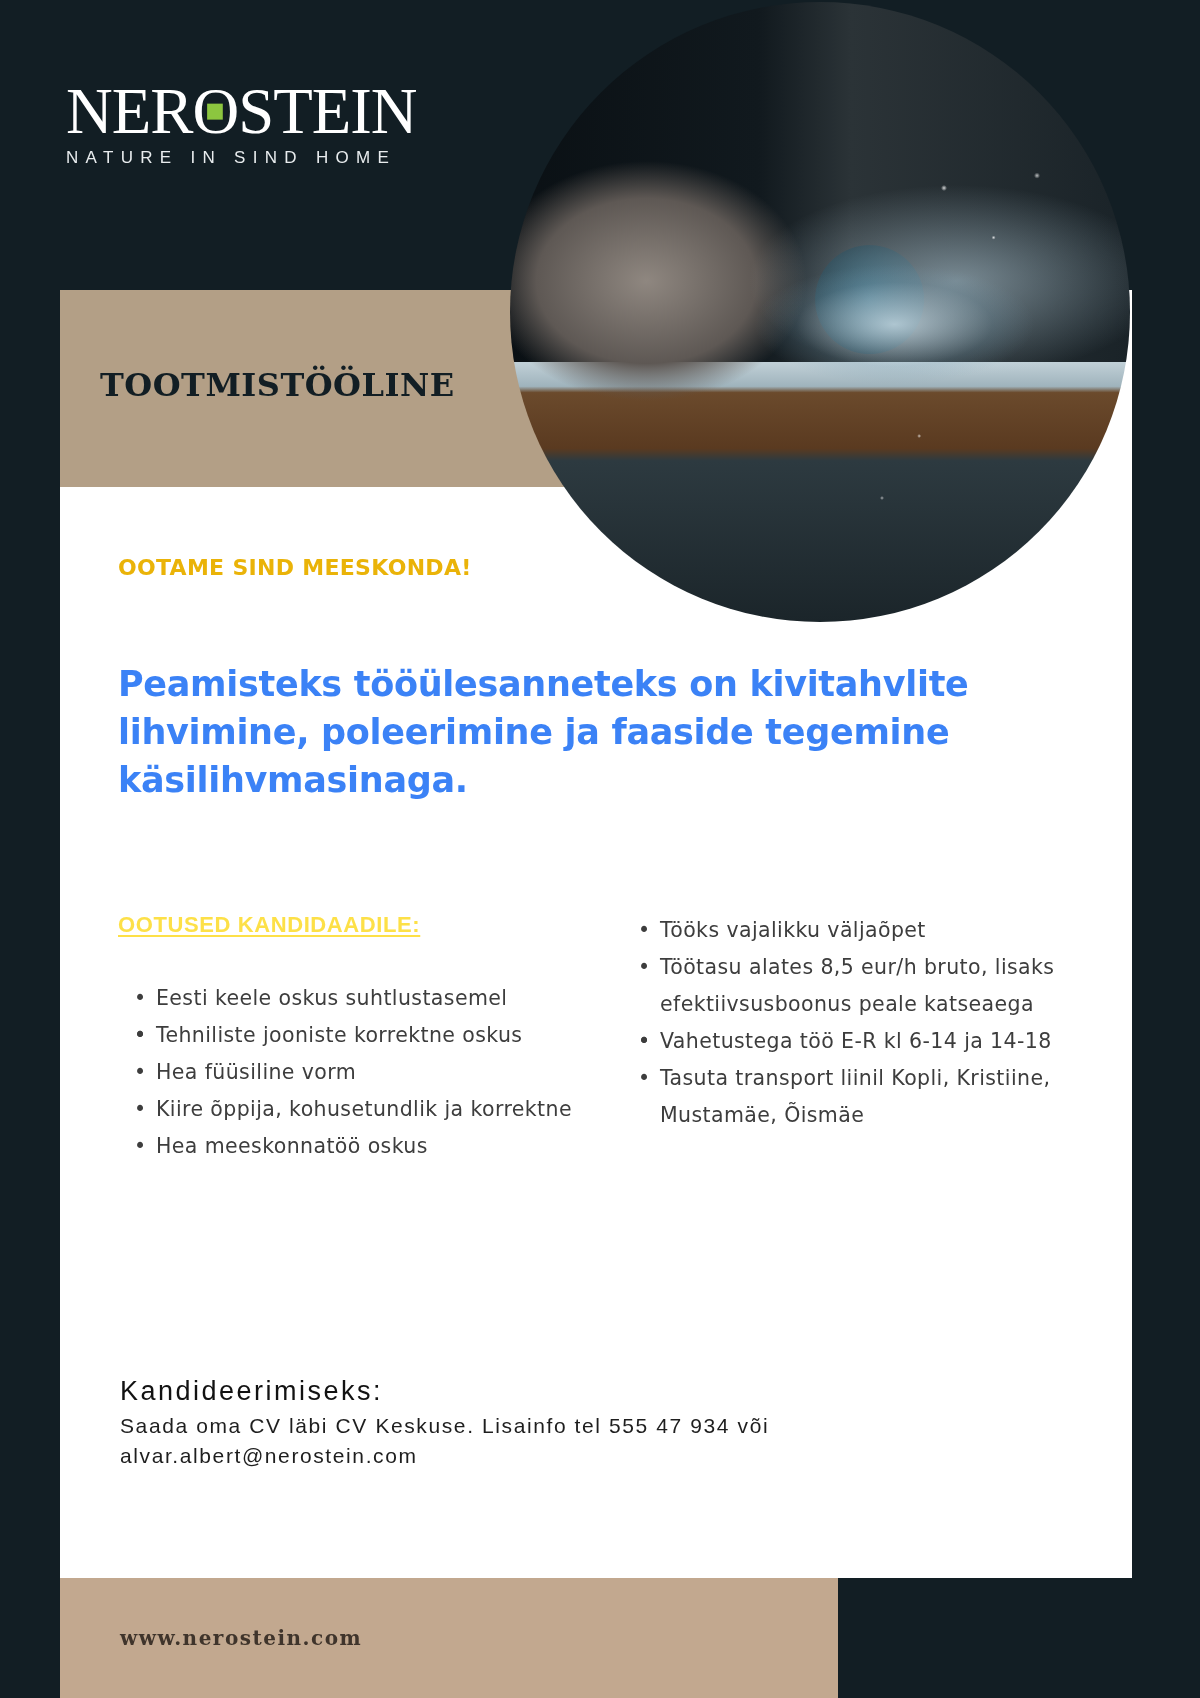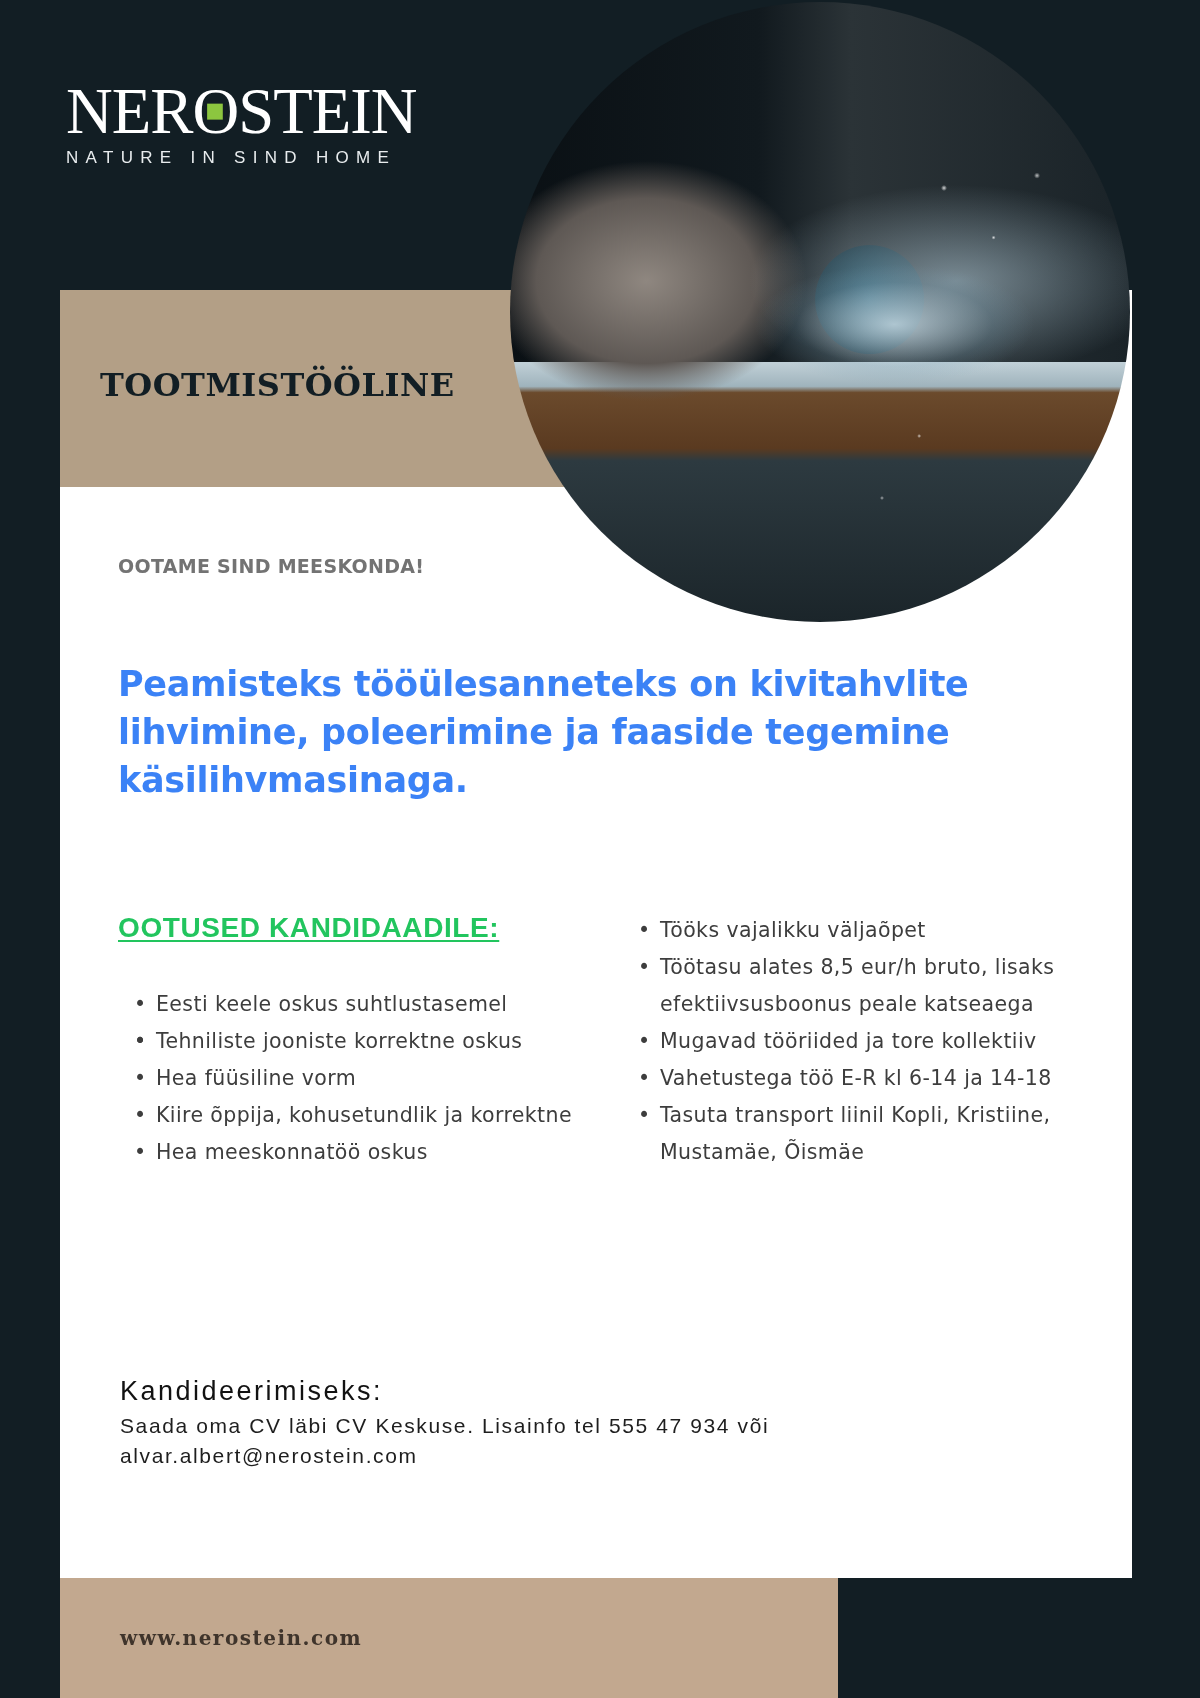--- a/index.html
+++ b/index.html
@@ -66,34 +66,34 @@
       radial-gradient(circle 3px at 70% 30%, rgba(255,255,255,0.8), transparent),
       radial-gradient(circle 2px at 78% 38%, rgba(255,255,255,0.8), transparent),
       radial-gradient(circle 3px at 85% 28%, rgba(255,255,255,0.7), transparent),
       radial-gradient(circle 2px at 66% 70%, rgba(255,255,255,0.7), transparent),
       radial-gradient(circle 2px at 60% 80%, rgba(255,255,255,0.6), transparent);
   }
 
   .subhead {
     position: absolute; left: 118px; top: 555px;
     font-family: "DejaVu Sans", sans-serif; font-weight: bold;
-    font-size: 19px; color: #737373; letter-spacing: 0.3px;
+    font-size: 22px; color: #eab308; letter-spacing: 0.3px;
   }
   .lead {
     position: absolute; left: 118px; top: 660px; width: 880px;
     font-family: "DejaVu Sans", sans-serif; font-weight: bold;
     font-size: 35px; line-height: 48px; color: #3b82f6;
     letter-spacing: -0.3px;
   }
   .col { position: absolute; top: 912px; }
   .col-left { left: 118px; width: 470px; }
   .col-right { left: 638px; width: 470px; }
   .col-head {
     font-family: "Liberation Sans", sans-serif; font-weight: bold;
-    font-size: 28px; letter-spacing: 0.6px; color: #22c55e;
+    font-size: 22px; letter-spacing: 0.6px; color: #fde047;
     text-decoration: underline; text-underline-offset: 3px;
     margin-bottom: 42px;
   }
   .col ul { list-style: none; margin: 0; padding: 0; }
   .col li {
     position: relative; padding-left: 38px;
     font-family: "DejaVu Sans", sans-serif;
     font-size: 20.5px; line-height: 37px; color: #3d3d3d;
     letter-spacing: 0.4px;
   }
@@ -156,21 +156,21 @@
     <li><span class="bullet">•</span><span>Hea füüsiline vorm</span></li>
     <li><span class="bullet">•</span><span>Kiire õppija, kohusetundlik ja korrektne</span></li>
     <li><span class="bullet">•</span><span>Hea meeskonnatöö oskus</span></li>
   </ul>
 </div>
 
 <div class="col col-right">
   <ul>
     <li><span class="bullet">•</span><span>Tööks vajalikku väljaõpet</span></li>
     <li><span class="bullet">•</span><span>Töötasu alates 8,5 eur/h bruto, lisaks efektiivsusboonus peale katseaega</span></li>
-    <li><span class="bullet">•</span><span>Mugavad tööriided ja tore kollektiiv</span></li>
+    <li><span class="bullet">•</span></li>
     <li><span class="bullet">•</span><span>Vahetustega töö E-R kl 6-14 ja 14-18</span></li>
     <li><span class="bullet">•</span><span>Tasuta transport liinil Kopli, Kristiine, Mustamäe, Õismäe</span></li>
   </ul>
 </div>
 
 <div class="apply">
   <div class="apply-title">Kandideerimiseks:</div>
   <div class="apply-text">Saada oma CV läbi CV Keskuse. Lisainfo tel 555 47 934 või alvar.albert@nerostein.com</div>
 </div>
 

